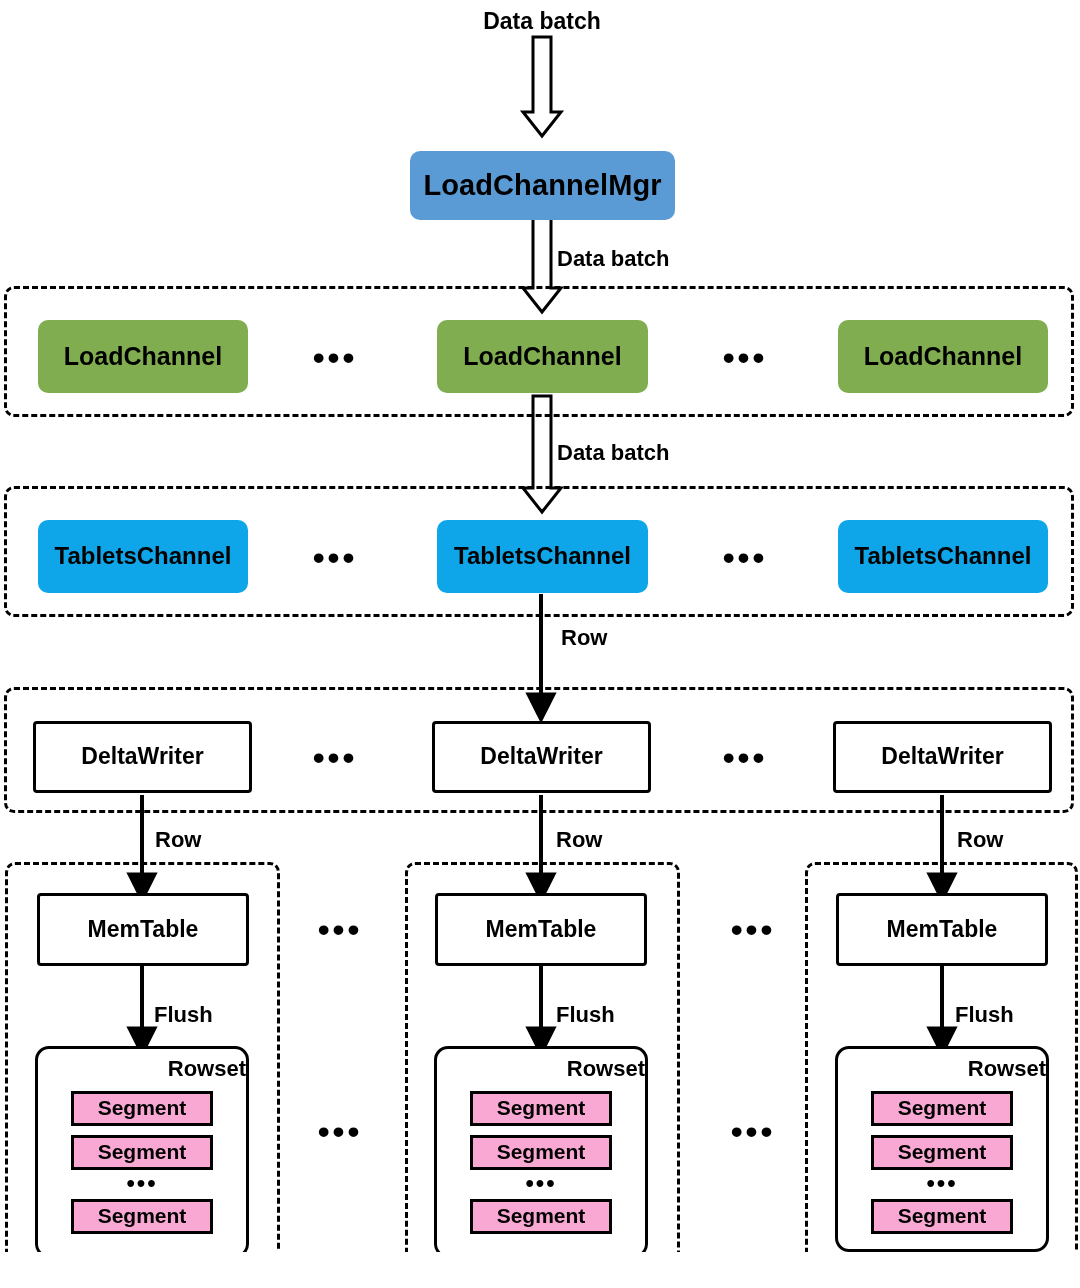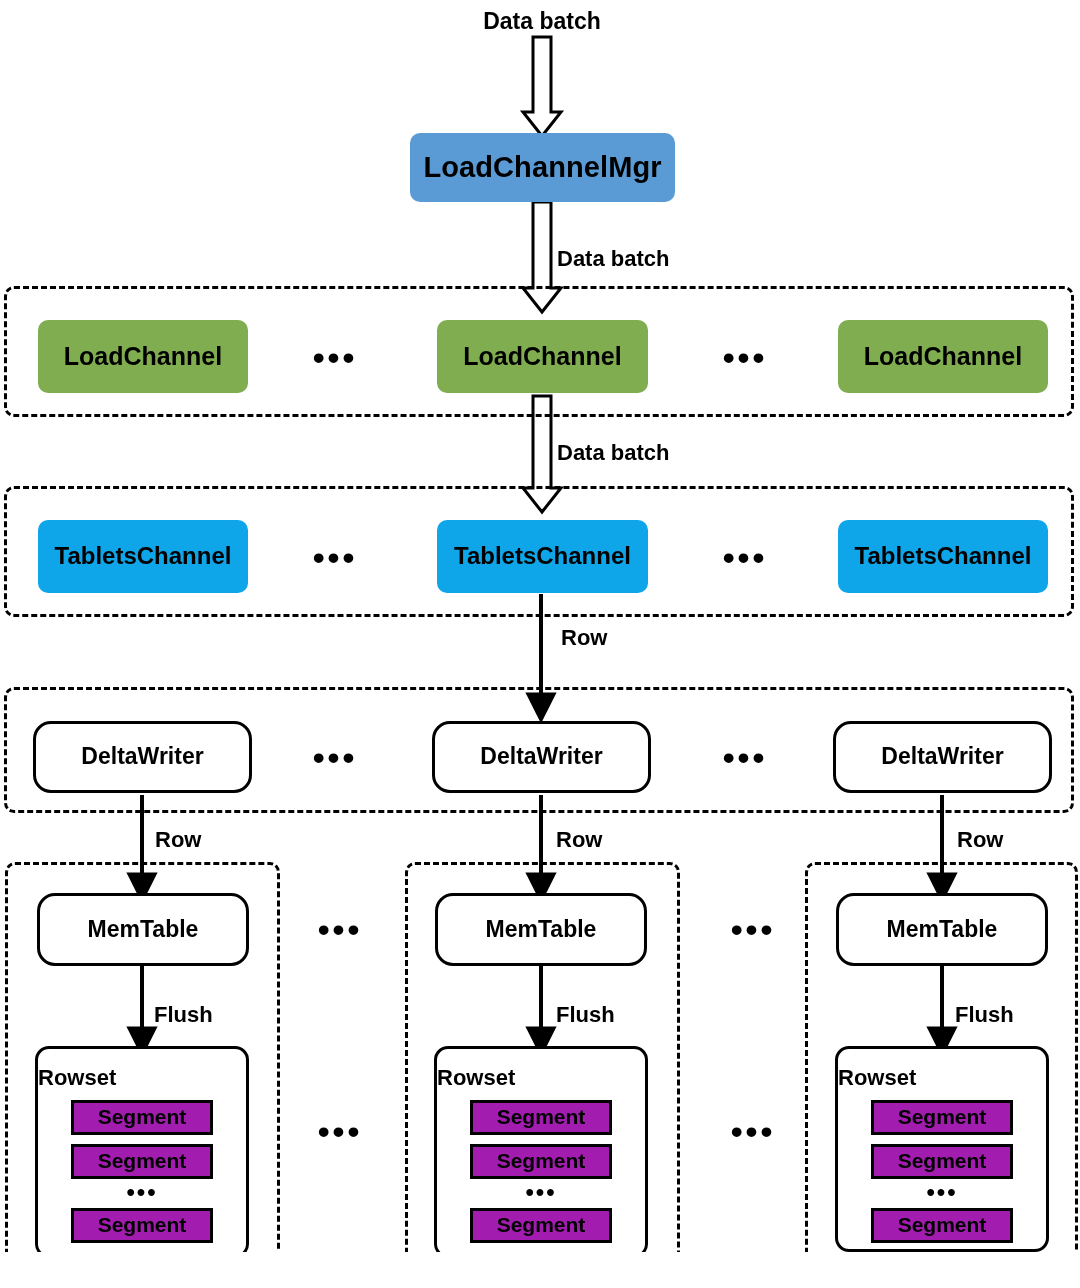--- a/index.html
+++ b/index.html
@@ -35,38 +35,38 @@
     color:#000;
     line-height:1.1;
   }
   .node-blue{background:#5b9bd5;font-size:29px;letter-spacing:.1px;}
   .node-green{background:#7fad4f;font-size:25px;}
   .node-gray{background:#0ea5e9;font-size:24px;font-weight:bold;}
   .node-white{
     background:#ffffff;
     border:3px solid #000;
     font-size:23px;
-    border-radius:18px;
+    border-radius:4px;
   }
   .node-rowset{
     background:#ffffff;
     border:3px solid #000;
     border-radius:14px;
     display:block;
   }
   .rowset-title{
-    text-align:left;
+    text-align:right;
     font-weight:bold;
     font-size:22px;
     color:#000;
-    margin-top:16px;
+    margin-top:7px;
   }
   .seg{
     border:3px solid #000;
-    background:#a21caf;
+    background:#f9a8d4;
     font-weight:bold;
     font-size:21px;
     text-align:center;
     color:#000;
     padding:2px 0 3px 0;
     margin:9px auto 0 auto;
     border-radius:0;
     line-height:1.15;
   }
   .seg-dots{
@@ -170,21 +170,21 @@
     <g>
       <line x1="541" y1="966" x2="541" y2="1042" stroke="#000" stroke-width="4" marker-end="url(#solidArrow)"></line>
     </g>
     <g>
       <line x1="942" y1="966" x2="942" y2="1042" stroke="#000" stroke-width="4" marker-end="url(#solidArrow)"></line>
     </g>
   </svg>
 
   <div class="abs title-label" style="left:442px;top:8px;width:200px;">Data batch</div>
 
-  <div class="abs node node-blue" style="left:410px;top:133px;width:265px;height:69px;">
+  <div class="abs node node-blue" style="left:410px;top:151px;width:265px;height:69px;">
     <span>LoadChannelMgr</span>
   </div>
 
   <div class="abs edge-label" style="left:557px;top:246px;">Data batch</div>
 
   <div class="abs dash-frame" style="left:4px;top:286px;width:1070px;height:131px;"></div>
 
   <div class="abs node node-green" style="left:38px;top:320px;width:210px;height:73px;">
     <span>LoadChannel</span>
   </div>

